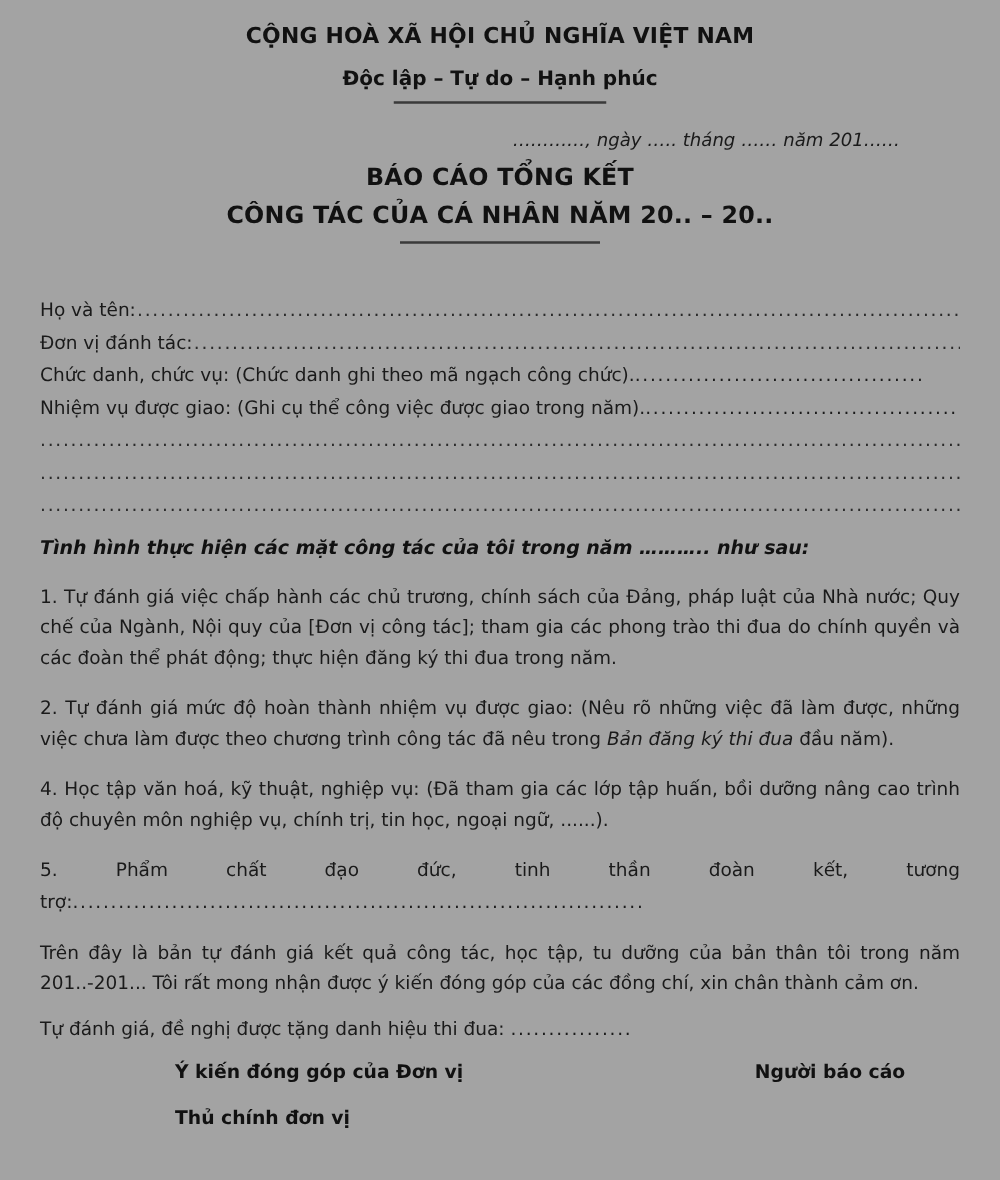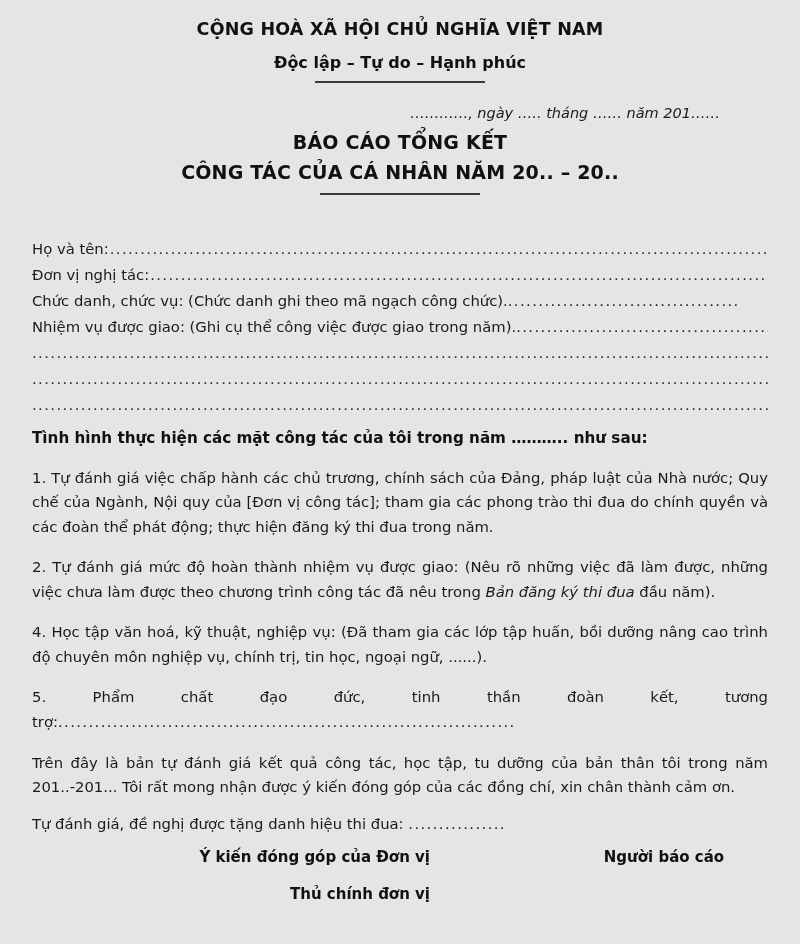--- a/index.html
+++ b/index.html
@@ -14,21 +14,21 @@
     font-family: "DejaVu Sans", "Liberation Sans", sans-serif;
     color: #1a1a1a;
     -webkit-font-smoothing: antialiased;
   }
   .page {
     position: relative;
     width: 800px;
     height: 944px;
     box-sizing: border-box;
     padding: 0 32px;
-    background: #e5e5e5;
+    background: #a3a3a3;
     overflow: hidden;
   }
 
   
   .national-header {
     text-align: center;
     padding-top: 18px;
   }
   .national-title {
     font-size: 17.5px;
@@ -127,20 +127,21 @@
   }
 
   
   .section-heading {
     font-size: 15.2px;
     font-weight: bold;
     margin-top: 10px;
     margin-bottom: 11px;
     line-height: 1.5;
     color: #111111;
+    font-style: italic;
   }
 
   
   .para {
     font-size: 14.8px;
     line-height: 1.66;
     text-align: justify;
     margin: 16px 0 10px 0;
     color: #1a1a1a;
   }
@@ -161,21 +162,21 @@
   .sign-request .inline-dots { letter-spacing: 1.4px; }
   .signatures {
     position: relative;
     margin-top: 10px;
     height: 70px;
   }
   .sign-col-left {
     position: absolute;
     left: 108px;
     top: 0;
-    text-align: right;
+    text-align: left;
     width: 290px;
   }
   .sign-col-right {
     position: absolute;
     left: 522px;
     top: 0;
     text-align: center;
     width: 220px;
   }
   .sign-title {
@@ -212,21 +213,21 @@
   </div>
 
   <div class="fields">
 
     <div class="field-row">
       <span class="field-label">Họ và tên:</span>
       <span class="dots">......................................................................................................................................................</span>
     </div>
 
     <div class="field-row">
-      <span class="field-label">Đơn vị nghị tác:</span>
+      <span class="field-label">Đơn vị đánh tác:</span>
       <span class="dots">......................................................................................................................................................</span>
     </div>
 
     <div class="field-row">
       <span class="field-label">Chức danh, chức vụ: (Chức danh ghi theo mã ngạch công chức).</span>
       <span class="dots-fixed dots-w330">...............................................................</span>
     </div>
 
     <div class="field-row">
       <span class="field-label">Nhiệm vụ được giao: (Ghi cụ thể công việc được giao trong năm).</span>

